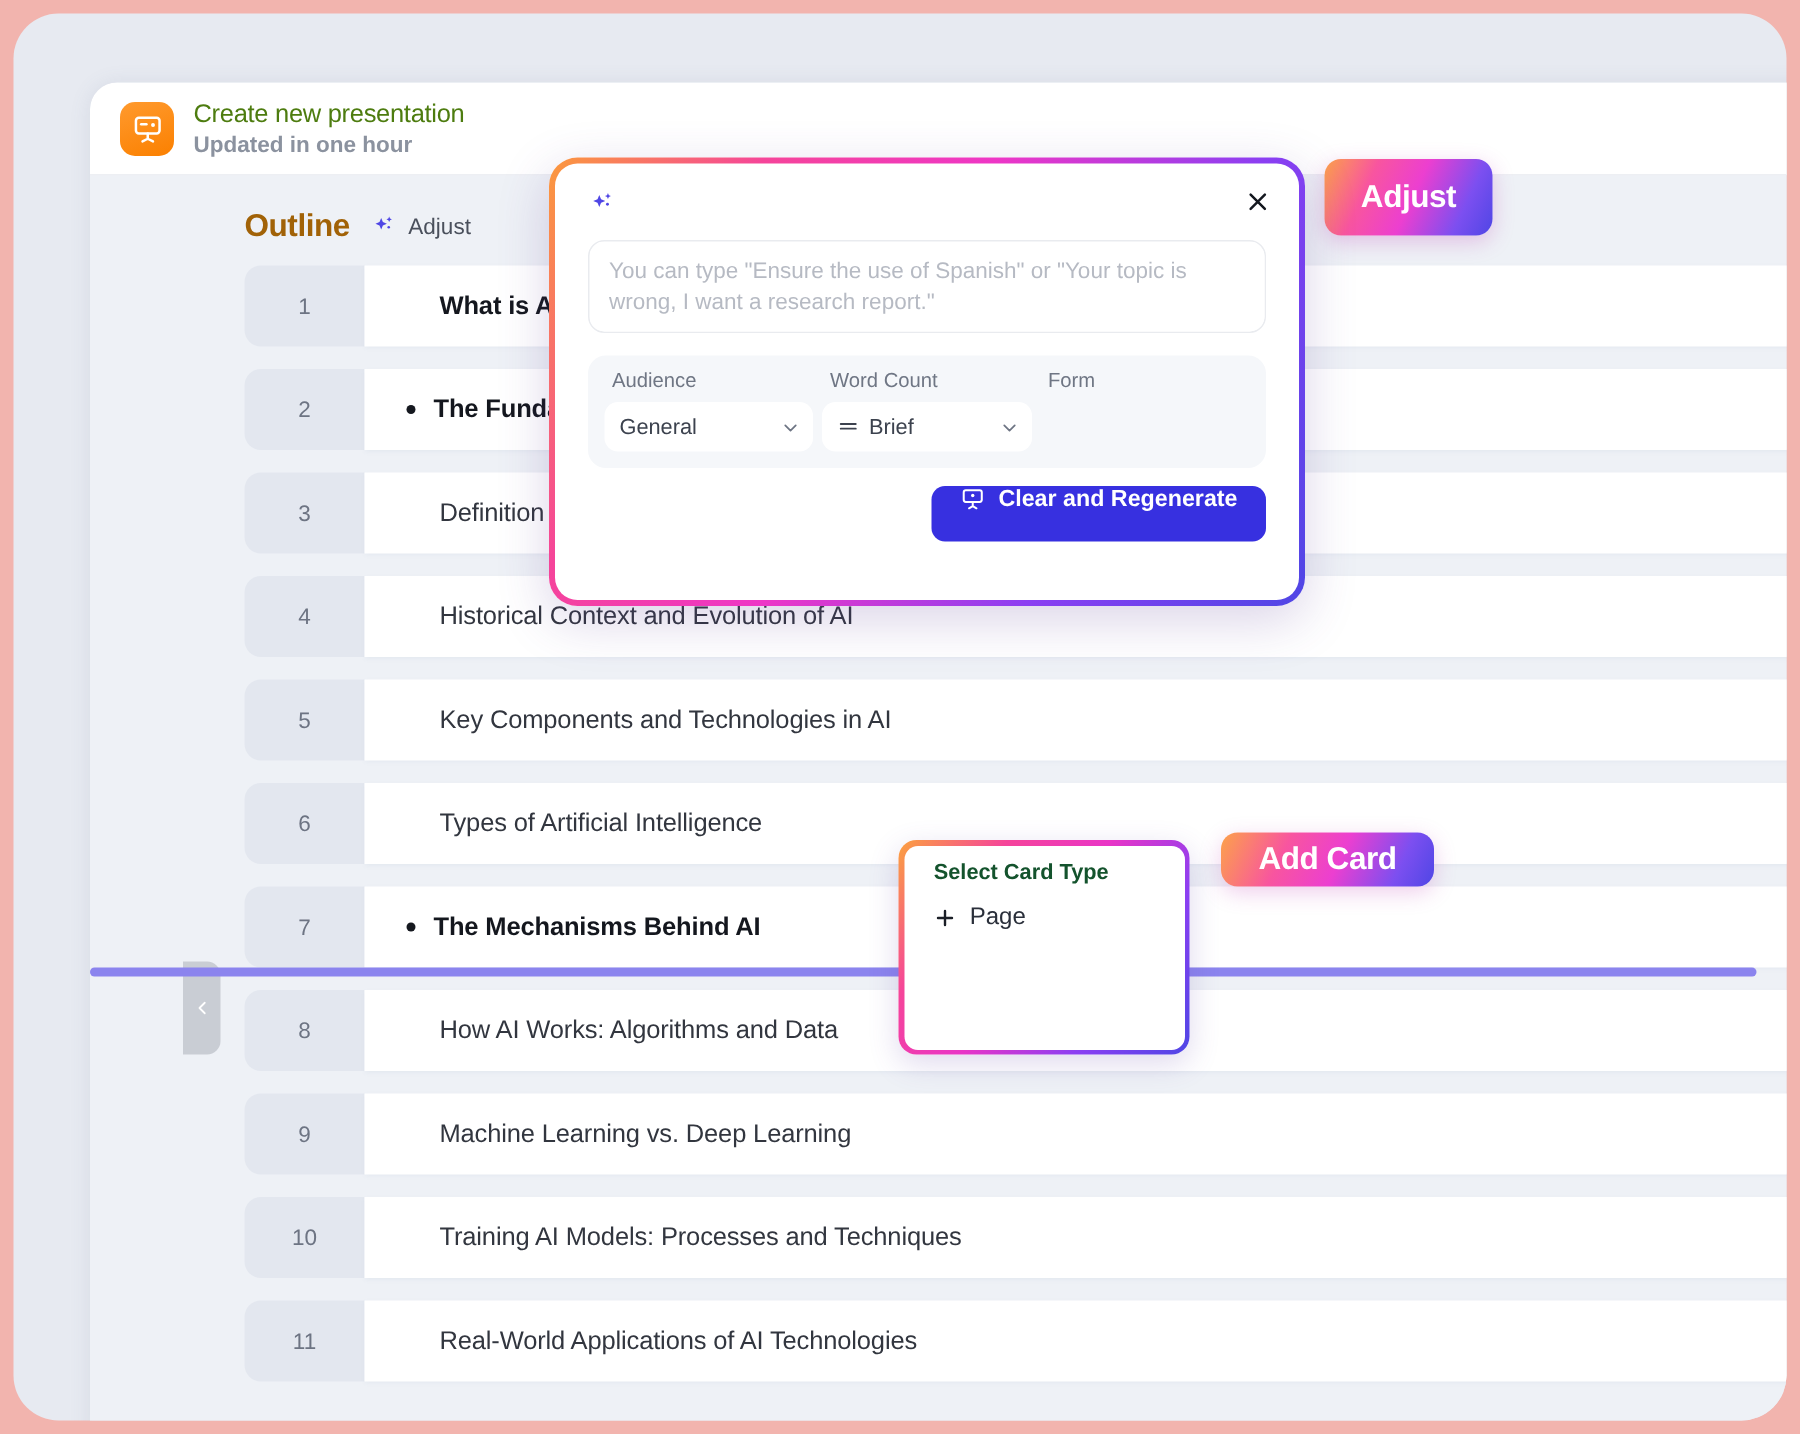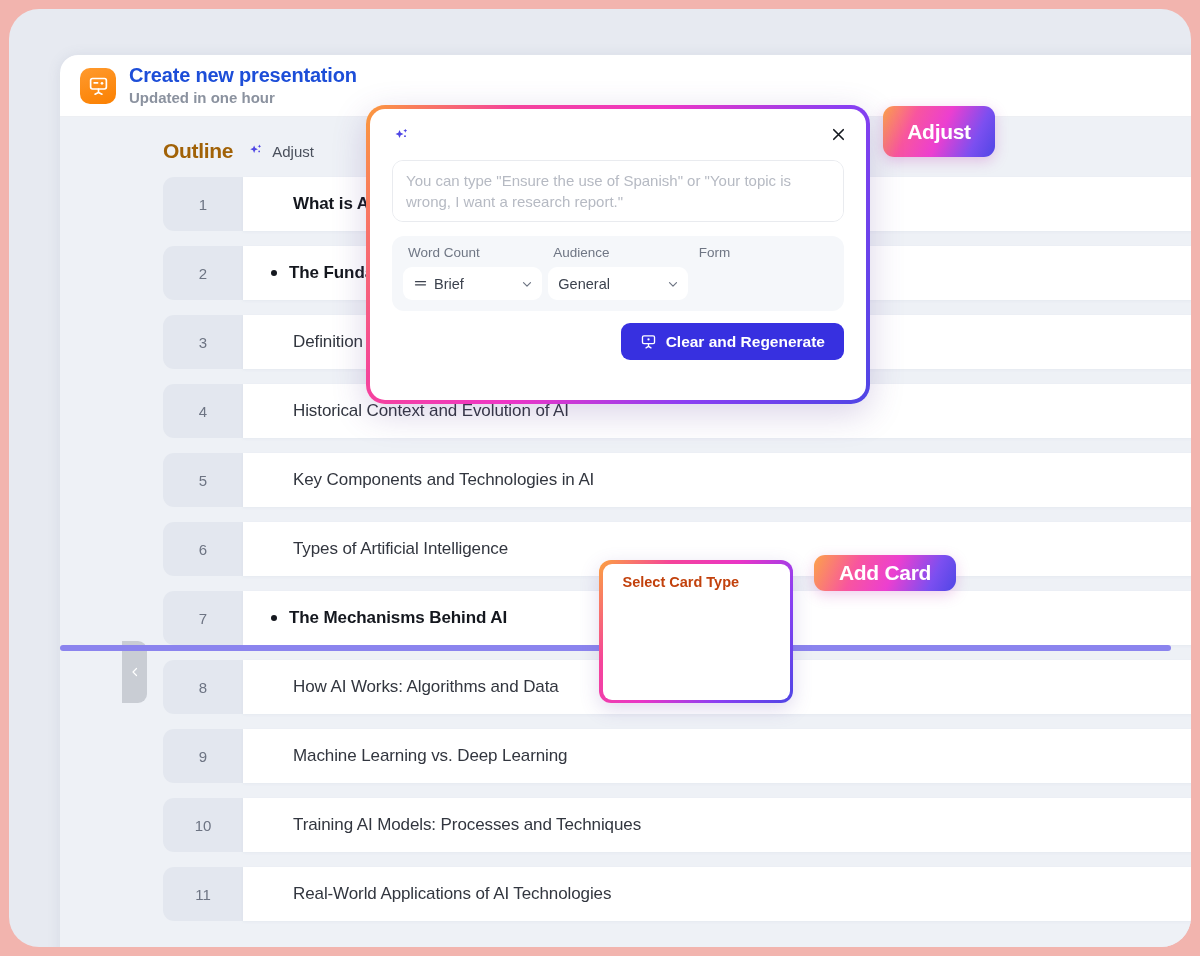--- a/index.html
+++ b/index.html
@@ -46,21 +46,21 @@
     border-bottom: 1px solid #edeff3;
   }
   #doc-icon {
     width: 36px; height: 36px; border-radius: 10px;
     background: linear-gradient(160deg,#ff9a2e,#fb8000);
     display: flex; align-items: center; justify-content: center;
     flex: 0 0 auto;
   }
   #doc-titles { margin-left: 13px; line-height: 1.18; }
   #doc-title {
-    font-size: 20px; font-weight: 700; color: #1d4ed8; letter-spacing: -.2px;
+    font-size: 17px; font-weight: 400; color: #4d7c0f; letter-spacing: -.2px;
   }
   #doc-sub { font-size: 15px; color: #8b929f; font-weight: 700; margin-top: 2px;}
 
   
   #doc-body { position: relative; height: calc(100% - 62px); }
 
   #outline-head {
     display: flex; align-items: center;
     padding: 22px 0 14px 103px;
     gap: 14px;
@@ -213,21 +213,21 @@
     display: flex; align-items: center;
     padding: 0 8px 0 10px;
     font-size: 14.5px; color: #3c424e;
     gap: 6px;
   }
   .opt-select .val { flex: 1 1 auto; white-space: nowrap; overflow: hidden; }
   #regen-row { margin-top: 12px; display: flex; justify-content: flex-end; }
   #regen-btn {
     height: 37px; border-radius: 9px;
     background: #3730e0;
-    display: flex; align-items: center; gap: 9px;
+    display: flex; align-items: flex-start; gap: 9px;
     padding: 0 19px;
     color: #fff; font-size: 15.5px; font-weight: 700;
   }
 
   
   #cardtype-popup {
     position: absolute;
     left: 590px; top: 551px;
     width: 194px; height: 143px;
     border-radius: 12px;
@@ -235,21 +235,21 @@
     background: linear-gradient(125deg,#fba23f 0%,#f5449a 25%,#e935c6 48%,#8b3ff2 74%,#4f46e5 100%);
     z-index: 25;
     box-shadow: 0 6px 20px rgba(100,70,170,.2);
   }
   #cardtype-inner {
     width: 100%; height: 100%;
     background: #fff; border-radius: 9px;
     padding: 8px 6px;
   }
   #cardtype-title {
-    font-size: 14.5px; font-weight: 700; color: #c2410c;
+    font-size: 14.5px; font-weight: 700; color: #14532d;
     padding: 2px 0 4px 14px;
   }
   .cardtype-item {
     display: flex; align-items: center; gap: 9px;
     height: 37px; border-radius: 8px;
     padding-left: 13px;
     font-size: 16px; color: #2a2f3a;
   }
   .cardtype-item.hl { background: #f4f6fa; }
 
@@ -384,20 +384,28 @@
       <span>Adjust</span>
     </div>
 
     <div id="add-card-btn">
       <span>Add Card</span>
     </div>
 
     <div id="cardtype-popup">
       <div id="cardtype-inner">
         <div id="cardtype-title">Select Card Type</div>
+        <div class="cardtype-item">
+          <span>
+            <svg width="16" height="16" viewBox="0 0 24 24" stroke="#1b1f27" stroke-width="2.4" stroke-linecap="round">
+                <path d="M12 5v14M5 12h14"></path>
+              </svg>
+          </span>
+          <span>Page</span>
+        </div>
       </div>
     </div>
 
     <div id="improve-modal">
       <div id="improve-inner">
         <div id="improve-title-row">
           <span>
             <svg width="19" height="19" viewBox="0 0 24 24" fill="#4f46e5">
               <path d="M9.5 5l1.5 3.6 3.6 1.5-3.6 1.5L9.5 15.2 8 11.6 4.4 10.1 8 8.6z"></path>
               <path d="M16.8 3.4l.74 1.76 1.76.74-1.76.74-.74 1.76-.74-1.76L14.3 5.9l1.76-.74z"></path>
@@ -408,50 +416,50 @@
 
         <div id="modal-close">
           <svg width="19" height="19" viewBox="0 0 24 24" fill="none" stroke="#14181f" stroke-width="2.1" stroke-linecap="round">
             <path d="M6 6l12 12M18 6L6 18"></path>
           </svg>
         </div>
 
         <textarea id="improve-textarea" placeholder="You can type &quot;Ensure the use of Spanish&quot; or &quot;Your topic is wrong, I want a research report.&quot;" style=""></textarea>
 
         <div id="opts-panel">
+          <div class="opt-group">
+            <div class="opt-label">Audience</div>
+            <div class="opt-select">
+              <span class="val">General</span>
+              <span>
+                <svg width="14" height="14" viewBox="0 0 24 24" fill="none" stroke="#6d7483" stroke-width="2" stroke-linecap="round" stroke-linejoin="round">
+                    <path d="M6 9.5l6 6 6-6"></path>
+                  </svg>
+              </span>
+            </div>
+          </div>
+
           <div class="opt-group">
             <div class="opt-label">Word Count</div>
             <div class="opt-select">
               <span>
                 <svg width="15" height="15" viewBox="0 0 24 24" stroke="#3c424e" stroke-width="2" stroke-linecap="round">
                   <path d="M4 9h16M4 14h16"></path>
                 </svg>
               </span>
               <span class="val">Brief</span>
               <span>
                 <svg width="14" height="14" viewBox="0 0 24 24" fill="none" stroke="#6d7483" stroke-width="2" stroke-linecap="round" stroke-linejoin="round">
                     <path d="M6 9.5l6 6 6-6"></path>
                   </svg>
               </span>
             </div>
           </div>
 
           <div class="opt-group">
-            <div class="opt-label">Audience</div>
-            <div class="opt-select">
-              <span class="val">General</span>
-              <span>
-                <svg width="14" height="14" viewBox="0 0 24 24" fill="none" stroke="#6d7483" stroke-width="2" stroke-linecap="round" stroke-linejoin="round">
-                    <path d="M6 9.5l6 6 6-6"></path>
-                  </svg>
-              </span>
-            </div>
-          </div>
-
-          <div class="opt-group">
             <div class="opt-label">Form</div>
           </div>
         </div>
 
         <div id="regen-row">
           <div id="regen-btn">
             <span>
               <svg width="17" height="17" viewBox="0 0 24 24" fill="none" stroke="#fff" stroke-width="1.9" stroke-linecap="round" stroke-linejoin="round">
                 <rect x="3.5" y="4" width="17" height="11" rx="2"></rect>
                 <path d="M12 15v4M12 19l-3.5 2M12 19l3.5 2"></path>

